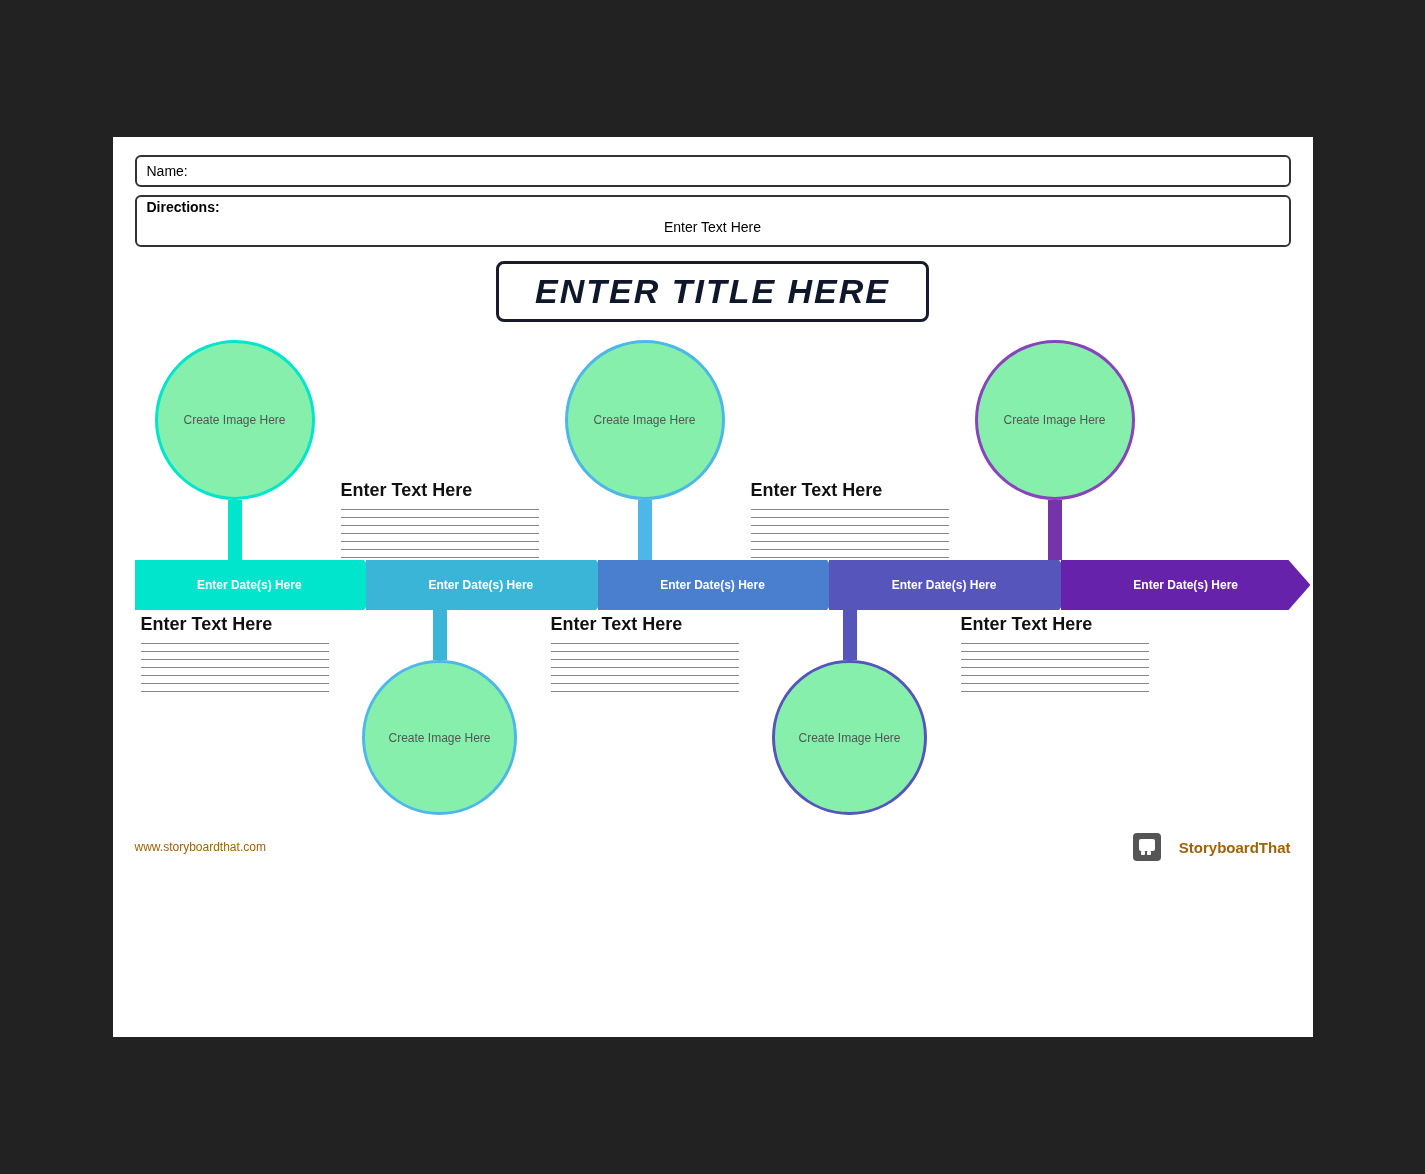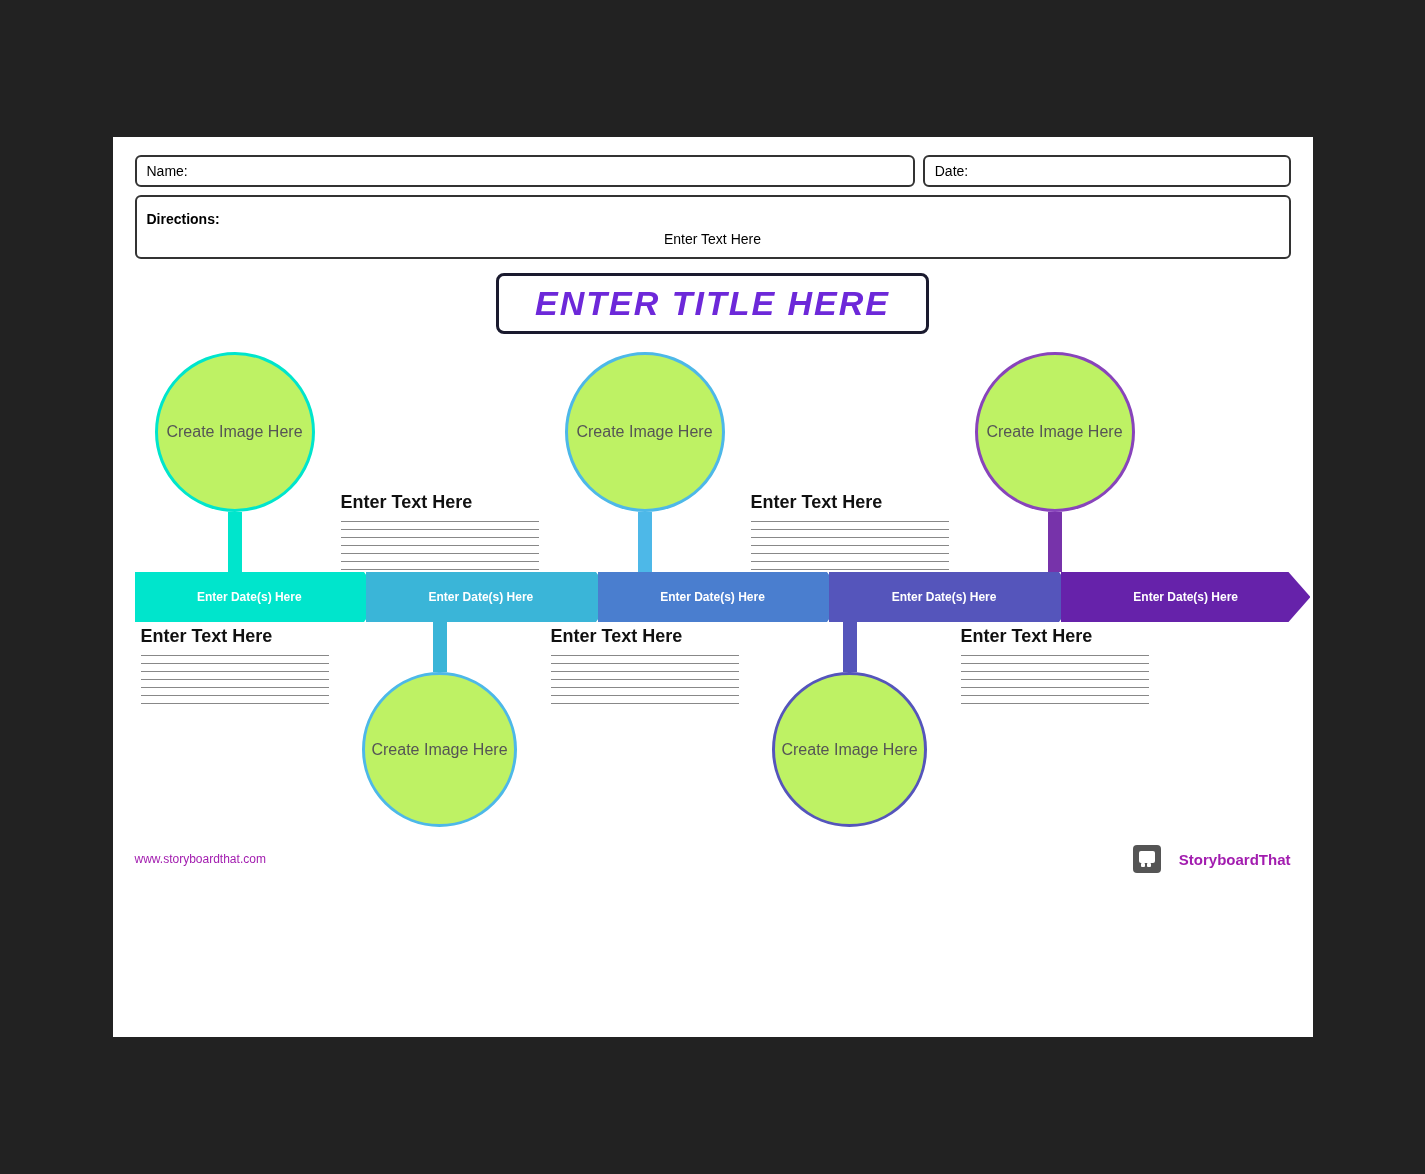--- a/index.html
+++ b/index.html
@@ -31,21 +31,21 @@
       padding: 6px 10px;
       font-size: 14px;
     }
     .header-field.name { flex: 2.2; }
     .header-field.date { flex: 1; }
     .header-field.score { flex: 2; }
     
     .directions-box {
       border: 2px solid #333;
       border-radius: 6px;
-      padding: 14px 10px 10px 10px;
+      padding: 2px 10px 10px 10px;
       margin-bottom: 14px;
       font-size: 14px;
       min-height: 52px;
     }
     .directions-label { font-weight: bold; }
     .directions-text { text-align: center; margin-top: 4px; font-size: 14px; }
     
     .title-container {
       display: flex;
       justify-content: center;
@@ -54,33 +54,33 @@
     .title-box {
       border: 3.5px solid #1a1a2e;
       border-radius: 8px;
       padding: 8px 36px;
       background: white;
       font-size: 34px;
       font-weight: 900;
       letter-spacing: 2px;
       text-transform: uppercase;
       font-style: italic;
-      color: #6d28d9;
+      color: #0f172a;
       font-family: Arial Black, Arial, sans-serif;
     }
     
     .circle {
       border-radius: 50%;
       display: flex;
       align-items: center;
       justify-content: center;
-      font-size: 16px;
+      font-size: 12px;
       color: #555;
       text-align: left;
-      background: #bef264;
+      background: #86efac;
     }
     .circle-lg {
       width: 160px;
       height: 160px;
     }
     .circle-sm {
       width: 155px;
       height: 155px;
     }
     .text-heading {
@@ -101,21 +101,21 @@
       background: #888;
       width: 100%;
     }
     
     .footer {
       display: flex;
       justify-content: space-between;
       align-items: center;
       margin-top: 18px;
       font-size: 12px;
-      color: #a21caf;
+      color: #a16207;
     }
     .logo-area {
       display: flex;
       align-items: center;
       gap: 18px;
       font-weight: bold;
       font-size: 14px;
     }
     .logo-icon {
       width: 28px;
@@ -171,23 +171,20 @@
     }
   </style>
 </head>
 <body>
 
 <div class="page">
 
   <div class="header-row">
     <div class="header-field name">
       <span>Name:</span>
-    </div>
-    <div class="header-field date">
-      <span>Date:</span>
     </div>
   </div>
 
   <div class="directions-box">
     <span class="directions-label">Directions:</span>
     <div class="directions-text">Enter Text Here</div>
   </div>
 
   <div class="title-container">
     <div class="title-box">ENTER TITLE HERE</div>

